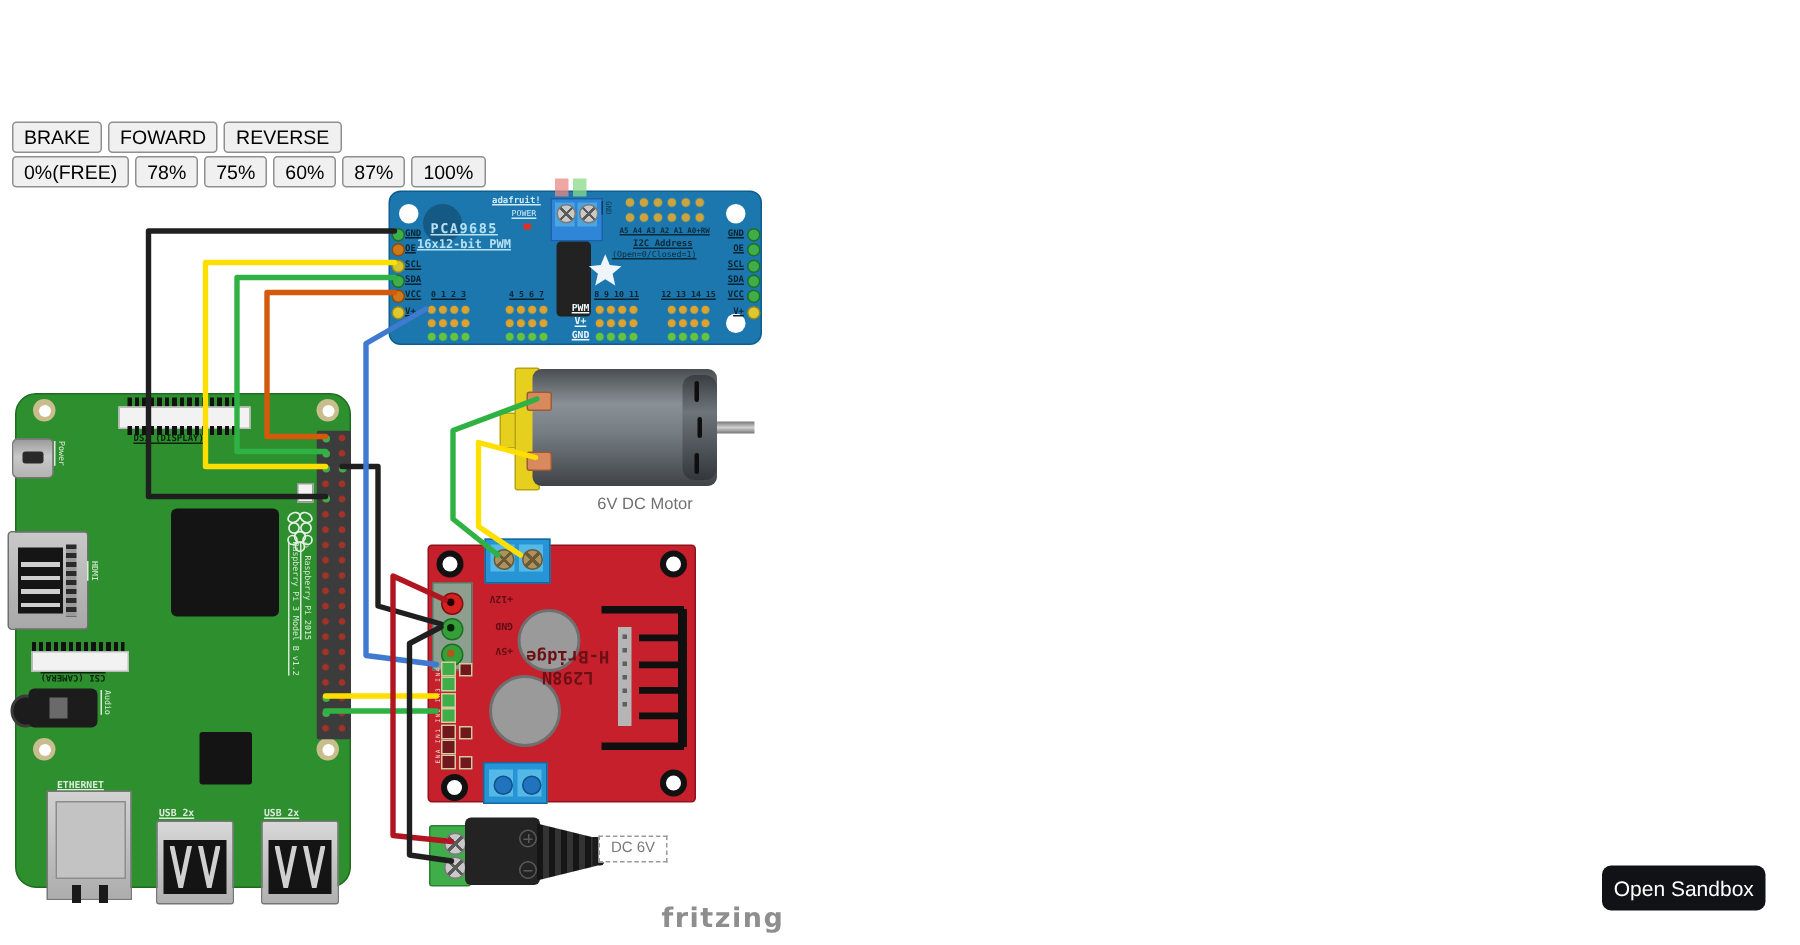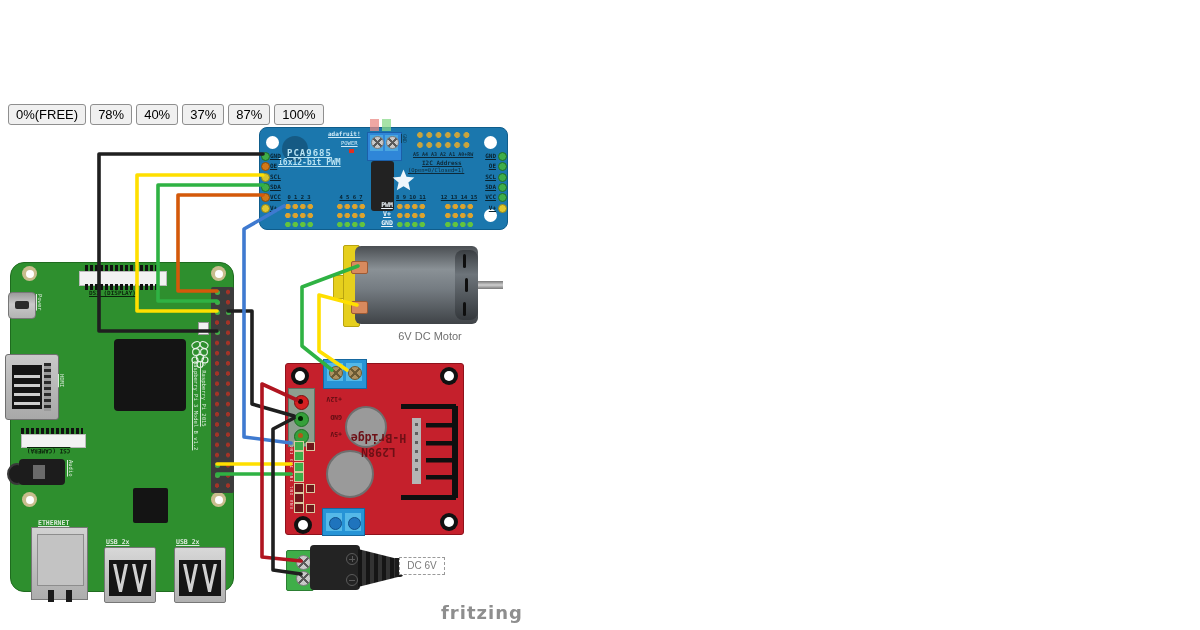--- a/index.html
+++ b/index.html
@@ -36,25 +36,30 @@
   .fritz{position:absolute;left:441px;top:602px;font-size:18px;font-weight:700;color:#8e8e8e;
          letter-spacing:1px;font-family:"DejaVu Sans",sans-serif;}
   svg.wires{position:absolute;left:0;top:0;z-index:40;pointer-events:none;}
 </style>
 </head>
 <body>
 
 <div class="stage">
 
 
+  <div class="btnrow" style="top:81px;">
+    <button class="btn">BRAKE</button>
+    <button class="btn">FOWARD</button>
+    <button class="btn">REVERSE</button>
+  </div>
   <div class="btnrow" style="top:104px;">
     <button class="btn">0%(FREE)</button>
     <button class="btn">78%</button>
-    <button class="btn">40%</button>
-    <button class="btn">37%</button>
+    <button class="btn">75%</button>
+    <button class="btn">60%</button>
     <button class="btn">87%</button>
     <button class="btn">100%</button>
   </div>
 
   <div class="pwm">
     <div class="hole" style="left:6px;top:8px;width:13px;height:13px;background:#fff;"></div>
     <div class="hole" style="left:224px;top:8px;width:13px;height:13px;background:#fff;"></div>
     <div class="hole" style="left:224px;top:81px;width:13px;height:13px;background:#fff;"></div>
     <div class="hole" style="left:22px;top:8px;width:26px;height:26px;background:#155a84;"></div>
 
@@ -372,13 +377,14 @@
       <path d="M217,474 L291,474" stroke="#2fb243"></path>
       <path d="M297,400 L262,384 L262,557 L301,561" stroke="#b01520"></path>
       <path d="M294,418 L273,429 L273,570 L301,574" stroke="#1f1f1f"></path>
       <path d="M358,266 L302,287 L302,346 L332,370" stroke="#2fb243"></path>
       <path d="M357,305 L319,295 L319,351 L347,370" stroke="#ffdf00"></path>
     </g>
   </svg>
 
   <div class="fritz">fritzing</div>
 
+  <button class="sandbox">Open Sandbox</button>
 </div>
 
 </body></html>

